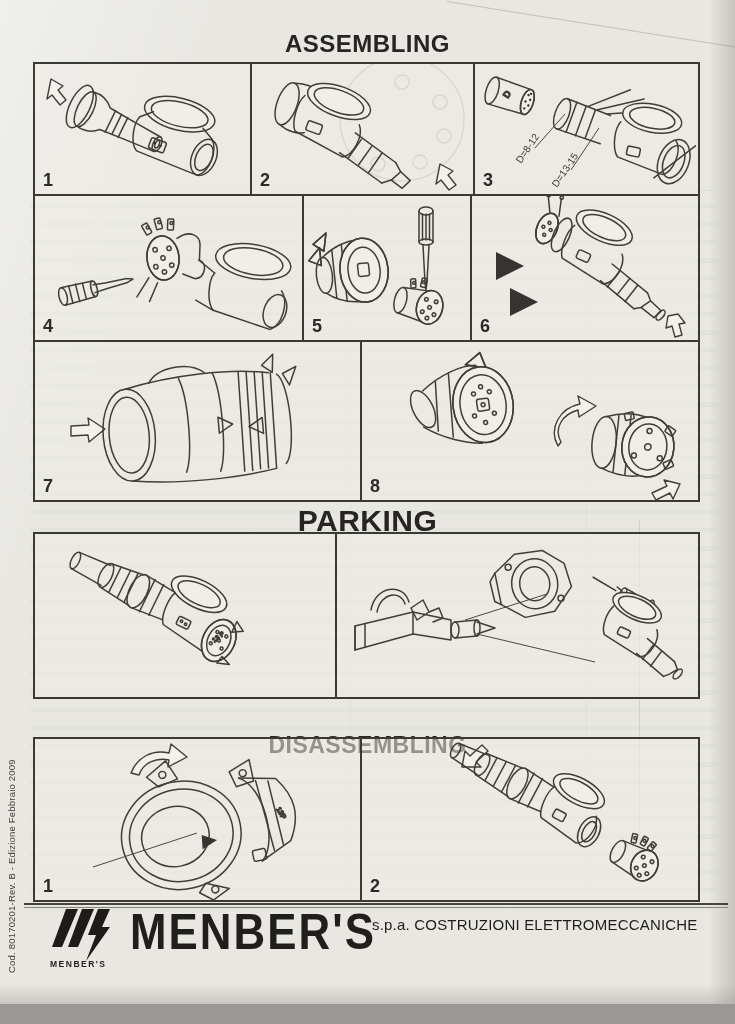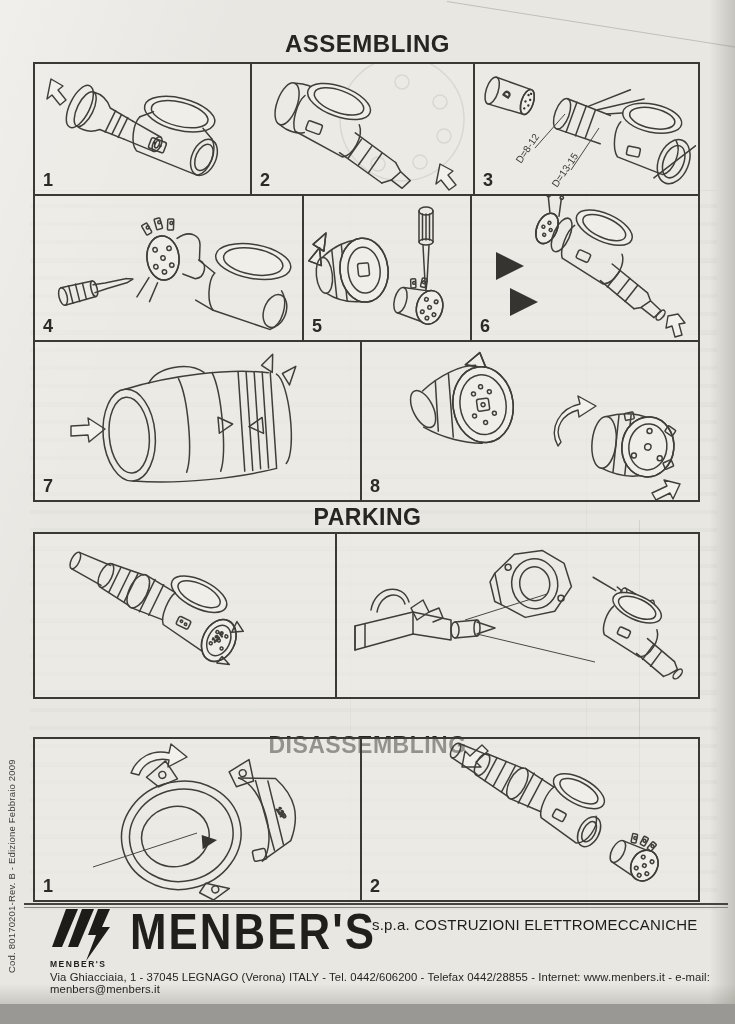--- a/index.html
+++ b/index.html
@@ -335,21 +335,21 @@
           <circle cx="41" cy="10" r="2.5"></circle>
         <rect x="44" y="-22" width="9" height="7" rx="1" transform="rotate(28 48 -18)"></rect>
         <rect x="46" y="12" width="9" height="7" rx="1" transform="rotate(-30 50 16)"></rect>
         <rect x="2" y="-32" width="9" height="7" rx="1" transform="rotate(-18 6 -28)"></rect>
       </g>
       <path class="arr" d="M318,142 l-16,-4 3,6 -15,7 4,7 14,-7 3,6 7,-15 z"></path>
     </svg>
     <div class="stepnum">8</div>
   </div>
 
-  <div class="title" style="top:504px;font-size:23px;">PARKING</div>
+  <div class="title" style="top:504px;font-size:30px;">PARKING</div>
 
   <div class="panel" style="left:33px;top:532px;width:304px;height:167px;">
     <svg viewBox="0 0 300 163">
       <g class="ln" transform="translate(150,80) rotate(26)">
         <ellipse cx="-122" cy="0" rx="4" ry="9"></ellipse>
         <path d="M-122,-9 L-88,-11 M-122,9 L-88,11"></path>
         <ellipse cx="-88" cy="0" rx="6" ry="13"></ellipse>
         <path d="M-88,-13 L-54,-17 M-88,13 L-54,17"></path>
         <line x1="-78" y1="-14" x2="-78" y2="14"></line>
           <line x1="-68" y1="-15" x2="-68" y2="15"></line>
@@ -507,14 +507,13 @@
   <svg class="logo-svg" width="80" height="56" viewBox="0 0 80 56">
     <g fill="#1d1c19">
       <polygon points="14,4 26,4 10,42 0,42"></polygon>
       <polygon points="30,4 42,4 26,42 16,42"></polygon>
       <polygon points="46,4 58,4 50,22 58,22 34,56 44,30 36,30"></polygon>
     </g>
   </svg>
   <div class="brand-caption">MENBER'S</div>
   <div class="brand-big">MENBER'S</div>
   <div class="company">s.p.a. COSTRUZIONI ELETTROMECCANICHE</div>
-  <div class="contact">Via Ghiacciaia, 1 - 37045 LEGNAGO (Verona) ITALY - Tel. 0442/606200 - Telefax 0442/28855 - Internet: www.menbers.it - e-mail: menbers@menbers.it</div>
 </div>
 
 </body></html>

